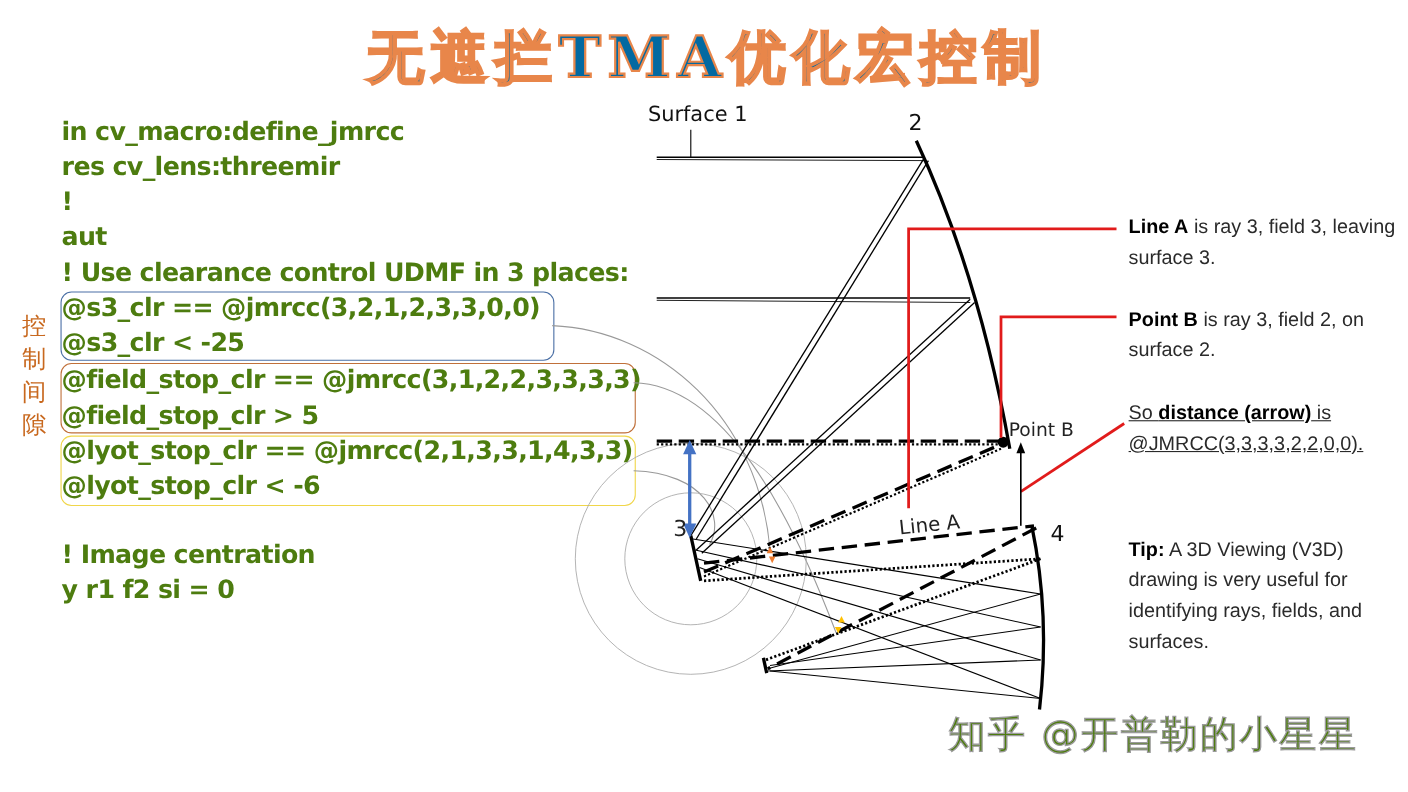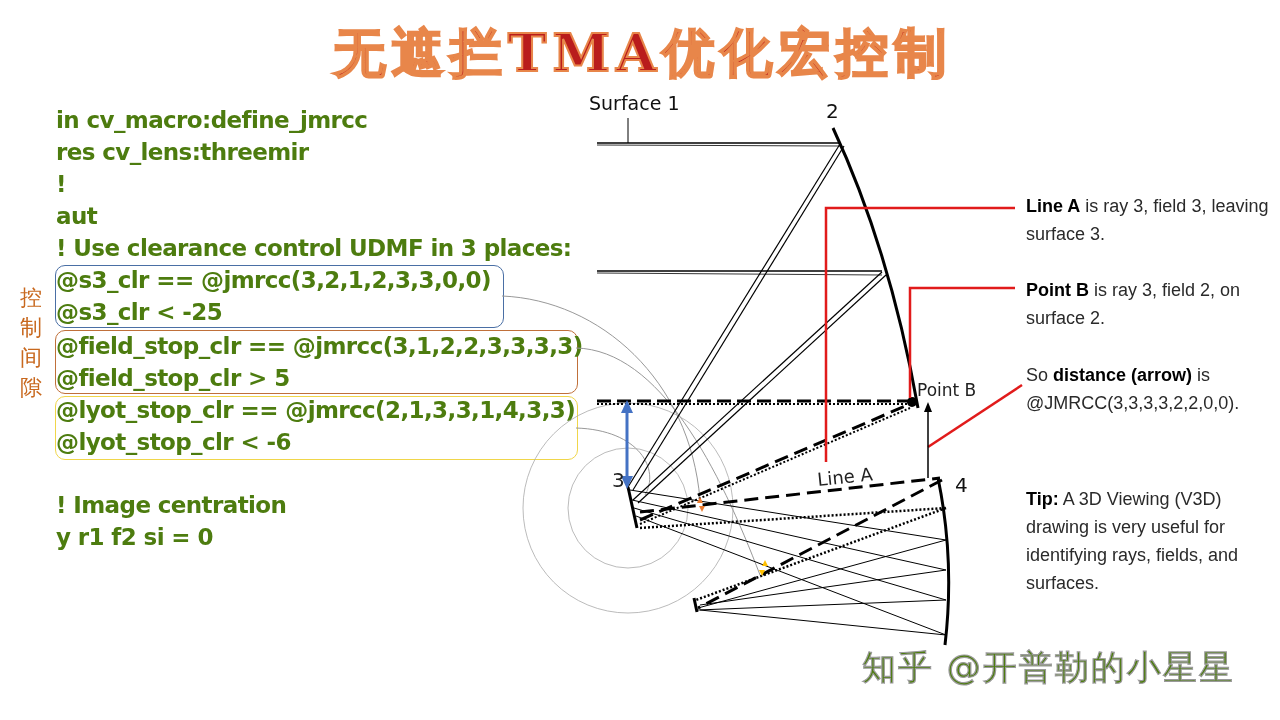--- a/index.html
+++ b/index.html
@@ -1,20 +1,20 @@
 <!DOCTYPE html>
 <html><head>
 <meta charset="utf-8">
 <style>
   html, body { margin:0; padding:0; background:#ffffff; }
   body { width:1280px; height:720px; position:relative; overflow:hidden; font-family:"Liberation Sans", sans-serif; }
   .title {
     position:absolute; left:283px; top:18px; width:720px; height:70px;
     font-family:"DejaVu Serif", serif; font-size:52px; font-weight:bold; letter-spacing:6px;
-    color:#b91c1c; -webkit-text-stroke:2px #e8864a; text-align:center; line-height:70px;
+    color:#0369a1; -webkit-text-stroke:2px #e8864a; text-align:center; line-height:70px;
   }
   .code { position:absolute; left:56px; font-family:"DejaVu Sans", sans-serif; font-weight:bold; font-size:23px; color:#4d7c0f; letter-spacing:-0.6px; white-space:pre; line-height:31px; }
   .box { position:absolute; border-radius:10px; border:1.3px solid; background:transparent; }
   .side-label { position:absolute; left:16px; top:283px; width:30px; font-family:"DejaVu Serif", serif; font-size:22px; color:#c8681e; line-height:30px; text-align:center; }
   .note { position:absolute; left:1026px; font-size:18px; color:#2a2a2a; line-height:28px; width:250px; }
   .note b { color:#000; }
   .diagram { position:absolute; left:0; top:0; }
   .watermark { position:absolute; left:862px; top:645px; font-family:"DejaVu Sans", sans-serif; font-size:34px; color:#4d7c0f; -webkit-text-stroke:1.2px #9a9a9a; letter-spacing:2px; }
 </style>
 </head>
@@ -112,16 +112,16 @@
   <text x="589" y="110" font-family="DejaVu Sans, sans-serif" font-size="19" fill="#111">Surface 1</text>
   <text x="826" y="118" font-family="DejaVu Sans, sans-serif" font-size="20" fill="#111">2</text>
   <text x="612" y="487" font-family="DejaVu Sans, sans-serif" font-size="20" fill="#222">3</text>
   <text x="955" y="492" font-family="DejaVu Sans, sans-serif" font-size="20" fill="#111">4</text>
   <text x="818" y="486" font-family="DejaVu Sans, sans-serif" font-size="18" fill="#222" transform="rotate(-6 818 486)">Line A</text>
   <text x="917" y="396" font-family="DejaVu Sans, sans-serif" font-size="17" fill="#222">Point B</text>
 </svg>
 
 <div class="note" style="top:192px;"><b>Line A</b><span> is ray 3, field 3, leaving surface 3.</span></div>
 <div class="note" style="top:276px;"><b>Point B</b><span> is ray 3, field 2, on surface 2.</span></div>
-<div class="note" style="top:361px;"><span>So </span><b>distance (arrow)</b><span> is @JMRCC(3,3,3,3,2,2,0,0).</span></div>
+<div class="note" style="top:361px;text-decoration:underline;"><span>So </span><b>distance (arrow)</b><span> is @JMRCC(3,3,3,3,2,2,0,0).</span></div>
 <div class="note" style="top:447px;margin-top:38px;"><b>Tip:</b><span> A 3D Viewing (V3D) drawing is very useful for identifying rays, fields, and surfaces.</span></div>
 
 <div class="watermark">知乎 @开普勒的小星星</div>
 
 </body></html>

